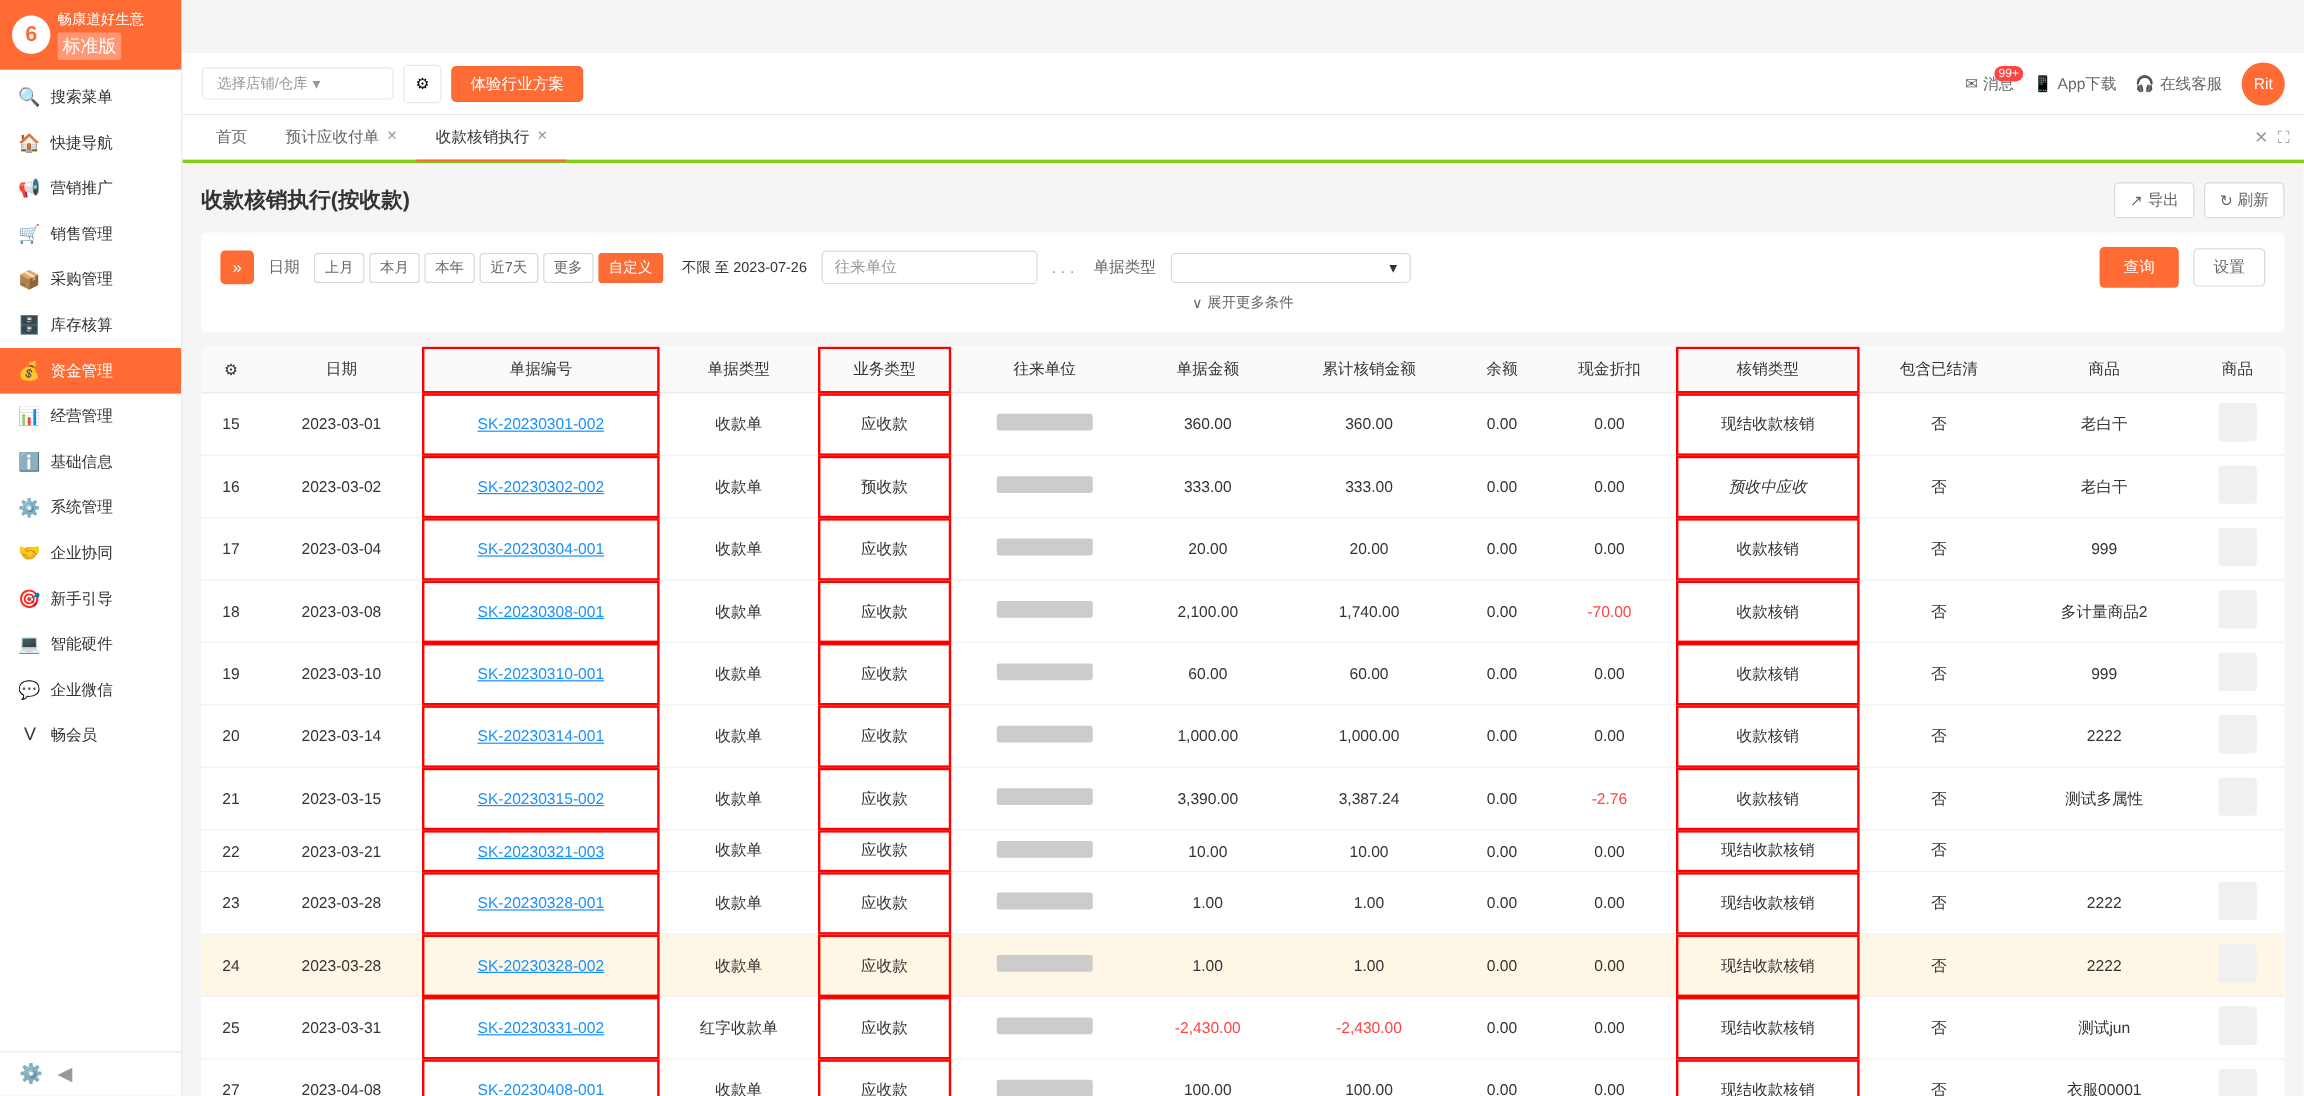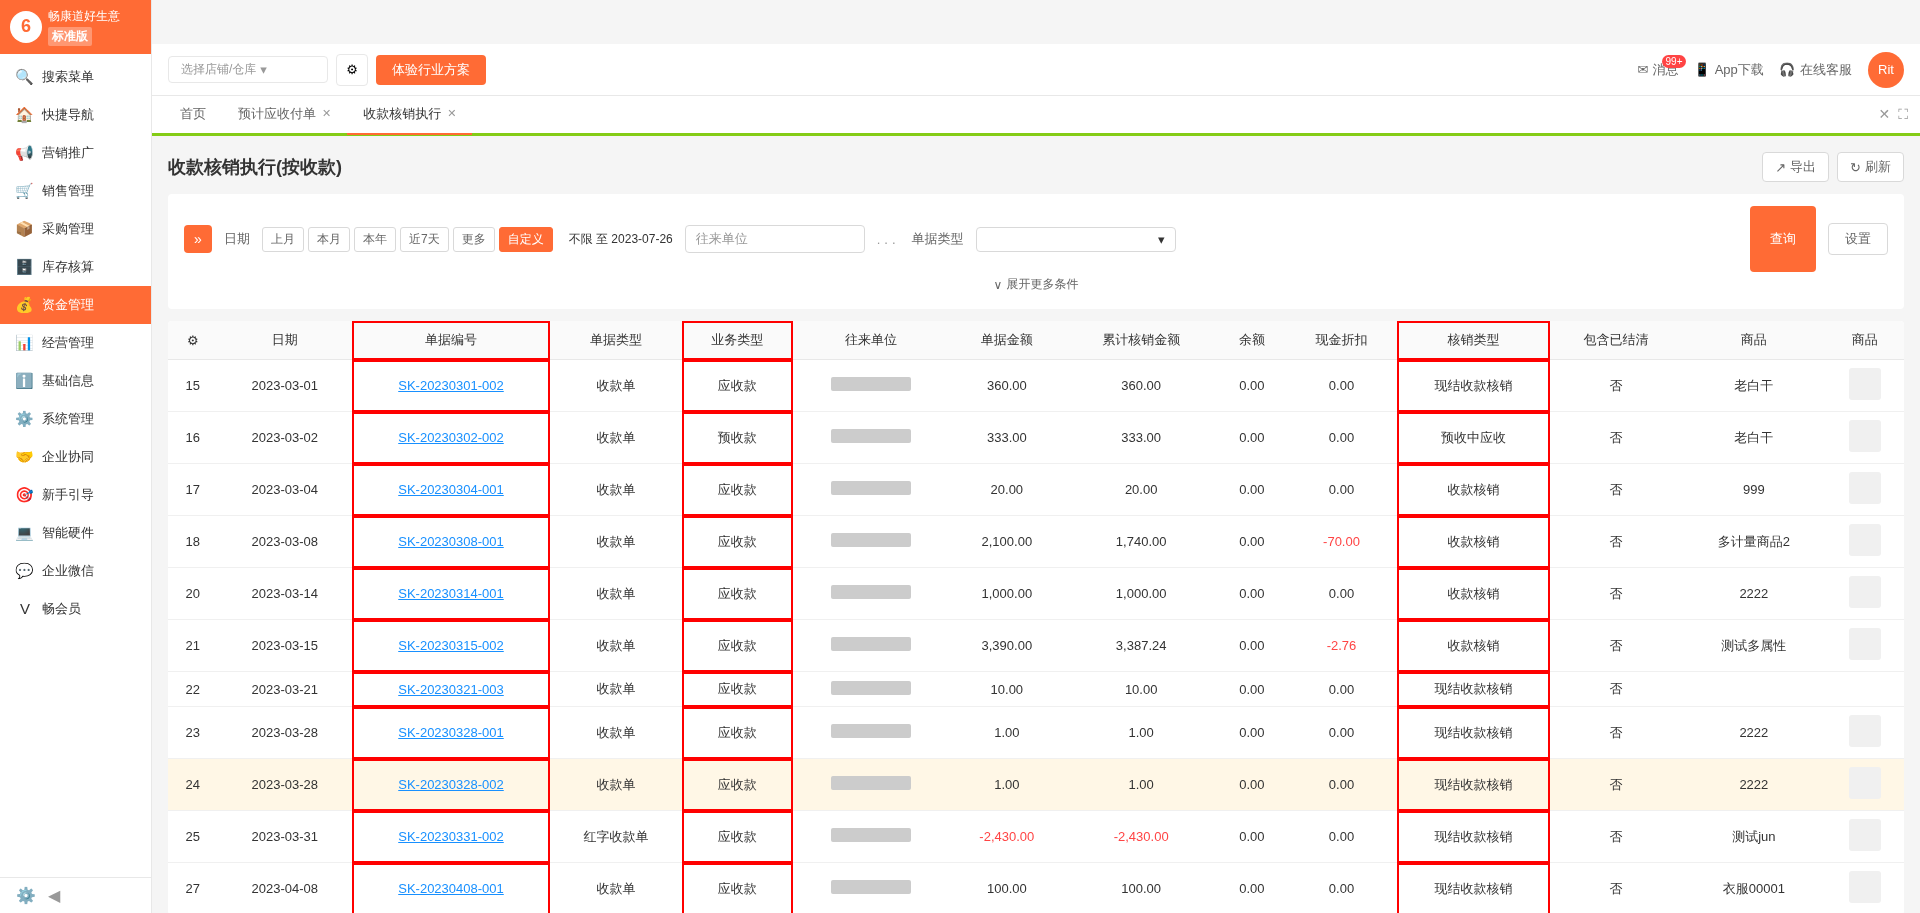--- a/index.html
+++ b/index.html
@@ -4,21 +4,21 @@
   <style>
     * { box-sizing: border-box; margin: 0; padding: 0; }
     body { font-family: 'Microsoft YaHei', Arial, sans-serif; font-size: 13px; background: #f5f5f5; display: flex; height: 913px; overflow: hidden; }
 
     
     .sidebar { width: 152px; background: #fff; border-right: 1px solid #e8e8e8; display: flex; flex-direction: column; flex-shrink: 0; }
     .sidebar-logo { background: #ff6b35; color: #fff; padding: 8px 10px; display: flex; align-items: center; gap: 6px; min-height: 52px; }
     .sidebar-logo-icon { width: 32px; height: 32px; background: #fff; border-radius: 50%; display: flex; align-items: center; justify-content: center; }
     .sidebar-logo-icon span { color: #ff6b35; font-size: 18px; font-weight: bold; }
     .sidebar-logo-text { color: #fff; font-size: 12px; line-height: 1.4; }
-    .sidebar-logo-badge { background: rgba(255,255,255,0.3); font-size: 12px; padding: 1px 4px; border-radius: 2px; margin-top: 2px; display: inline-block; font-weight: bold; }
+    .sidebar-logo-badge { background: rgba(255,255,255,0.3); font-size: 15px; padding: 1px 4px; border-radius: 2px; margin-top: 2px; display: inline-block; }
     .sidebar-menu { flex: 1; overflow-y: auto; padding: 4px 0; }
     .sidebar-item { display: flex; align-items: center; gap: 8px; padding: 10px 16px; cursor: pointer; color: #333; font-size: 13px; }
     .sidebar-item.active { background: #ff6b35; color: #fff; }
     .sidebar-item .icon { width: 18px; height: 18px; display: flex; align-items: center; justify-content: center; font-size: 15px; }
     .sidebar-bottom { padding: 8px 16px; display: flex; gap: 12px; border-top: 1px solid #e8e8e8; }
     .sidebar-bottom-icon { color: #999; cursor: pointer; font-size: 16px; }
 
     
     .main { flex: 1; display: flex; flex-direction: column; overflow: hidden; margin-top: 44px; }
 
@@ -56,21 +56,21 @@
     .filter-row { display: flex; align-items: center; gap: 12px; flex-wrap: wrap; }
     .filter-expand-btn { width: 28px; height: 28px; background: #ff6b35; color: #fff; border: none; border-radius: 4px; cursor: pointer; display: flex; align-items: center; justify-content: center; font-size: 14px; }
     .filter-label { color: #666; font-size: 13px; white-space: nowrap; }
     .filter-date-btns { display: flex; gap: 4px; }
     .filter-date-btn { padding: 3px 8px; border: 1px solid #d9d9d9; border-radius: 3px; cursor: pointer; font-size: 12px; color: #666; background: #fff; }
     .filter-date-btn.custom { background: #ff6b35; color: #fff; border-color: #ff6b35; }
     .filter-date-range { color: #333; font-size: 12px; }
     .filter-input { border: 1px solid #d9d9d9; border-radius: 4px; padding: 4px 10px; font-size: 13px; min-width: 180px; color: #999; }
     .filter-ellipsis { color: #999; letter-spacing: 4px; }
     .filter-select { border: 1px solid #d9d9d9; border-radius: 4px; padding: 4px 10px; font-size: 13px; min-width: 160px; color: #333; display: flex; align-items: center; gap: 4px; }
-    .filter-query-btn { background: #ff6b35; color: #fff; border: none; border-radius: 4px; padding: 24px 20px; font-size: 13px; cursor: pointer; margin-left: auto; }
+    .filter-query-btn { background: #ff6b35; color: #fff; border: none; border-radius: 4px; padding: 8px 20px; font-size: 13px; cursor: pointer; margin-left: auto; }
     .filter-settings-btn { border: 1px solid #d9d9d9; background: #fff; border-radius: 4px; padding: 6px 16px; font-size: 13px; cursor: pointer; color: #666; }
     .filter-expand-row { display: flex; justify-content: center; padding: 4px 0; }
     .expand-more-btn { display: flex; align-items: center; gap: 4px; color: #666; font-size: 12px; cursor: pointer; }
 
     
     .table-container { background: #fff; border-radius: 4px; overflow: auto; }
     table { width: 100%; border-collapse: collapse; font-size: 13px; }
     thead tr { background: #fafafa; }
     th { padding: 10px 8px; text-align: center; color: #333; font-weight: 500; border-bottom: 1px solid #e8e8e8; white-space: nowrap; }
     td { padding: 8px 8px; text-align: center; color: #333; border-bottom: 1px solid #f0f0f0; white-space: nowrap; }
@@ -308,21 +308,21 @@
               <td>16</td>
               <td>2023-03-02</td>
               <td style="outline:2px solid #ff0000; outline-offset:-2px;"><a class="link-cell">SK-20230302-002</a></td>
               <td>收款单</td>
               <td style="outline:2px solid #ff0000; outline-offset:-2px;">预收款</td>
               <td><span style="background:#ccc;display:inline-block;width:80px;height:14px;border-radius:2px;"></span></td>
               <td class="">333.00</td>
               <td class="">333.00</td>
               <td>0.00</td>
               <td class="">0.00</td>
-              <td style="outline:2px solid #ff0000; outline-offset:-2px;">预收中应收</td>
+              <td style="outline:2px solid #ff0000; outline-offset:-2px;font-style:italic;">预收中应收</td>
               <td>否</td>
               <td>老白干</td>
               <td><span class="img-thumb"></span></td>
             </tr>
             <tr>
               <td>17</td>
               <td>2023-03-04</td>
               <td style="outline:2px solid #ff0000; outline-offset:-2px;"><a class="link-cell">SK-20230304-001</a></td>
               <td>收款单</td>
               <td style="outline:2px solid #ff0000; outline-offset:-2px;">应收款</td>
@@ -343,20 +343,36 @@
               <td>收款单</td>
               <td style="outline:2px solid #ff0000; outline-offset:-2px;">应收款</td>
               <td><span style="background:#ccc;display:inline-block;width:80px;height:14px;border-radius:2px;"></span></td>
               <td class="">2,100.00</td>
               <td class="">1,740.00</td>
               <td>0.00</td>
               <td class="negative">-70.00</td>
               <td style="outline:2px solid #ff0000; outline-offset:-2px;">收款核销</td>
               <td>否</td>
               <td>多计量商品2</td>
+              <td><span class="img-thumb"></span></td>
+            </tr>
+            <tr>
+              <td>19</td>
+              <td>2023-03-10</td>
+              <td style="outline:2px solid #ff0000; outline-offset:-2px;"><a class="link-cell">SK-20230310-001</a></td>
+              <td>收款单</td>
+              <td style="outline:2px solid #ff0000; outline-offset:-2px;">应收款</td>
+              <td><span style="background:#ccc;display:inline-block;width:80px;height:14px;border-radius:2px;"></span></td>
+              <td class="">60.00</td>
+              <td class="">60.00</td>
+              <td>0.00</td>
+              <td class="">0.00</td>
+              <td style="outline:2px solid #ff0000; outline-offset:-2px;">收款核销</td>
+              <td>否</td>
+              <td>999</td>
               <td><span class="img-thumb"></span></td>
             </tr>
             <tr>
               <td>20</td>
               <td>2023-03-14</td>
               <td style="outline:2px solid #ff0000; outline-offset:-2px;"><a class="link-cell">SK-20230314-001</a></td>
               <td>收款单</td>
               <td style="outline:2px solid #ff0000; outline-offset:-2px;">应收款</td>
               <td><span style="background:#ccc;display:inline-block;width:80px;height:14px;border-radius:2px;"></span></td>
               <td class="">1,000.00</td>

